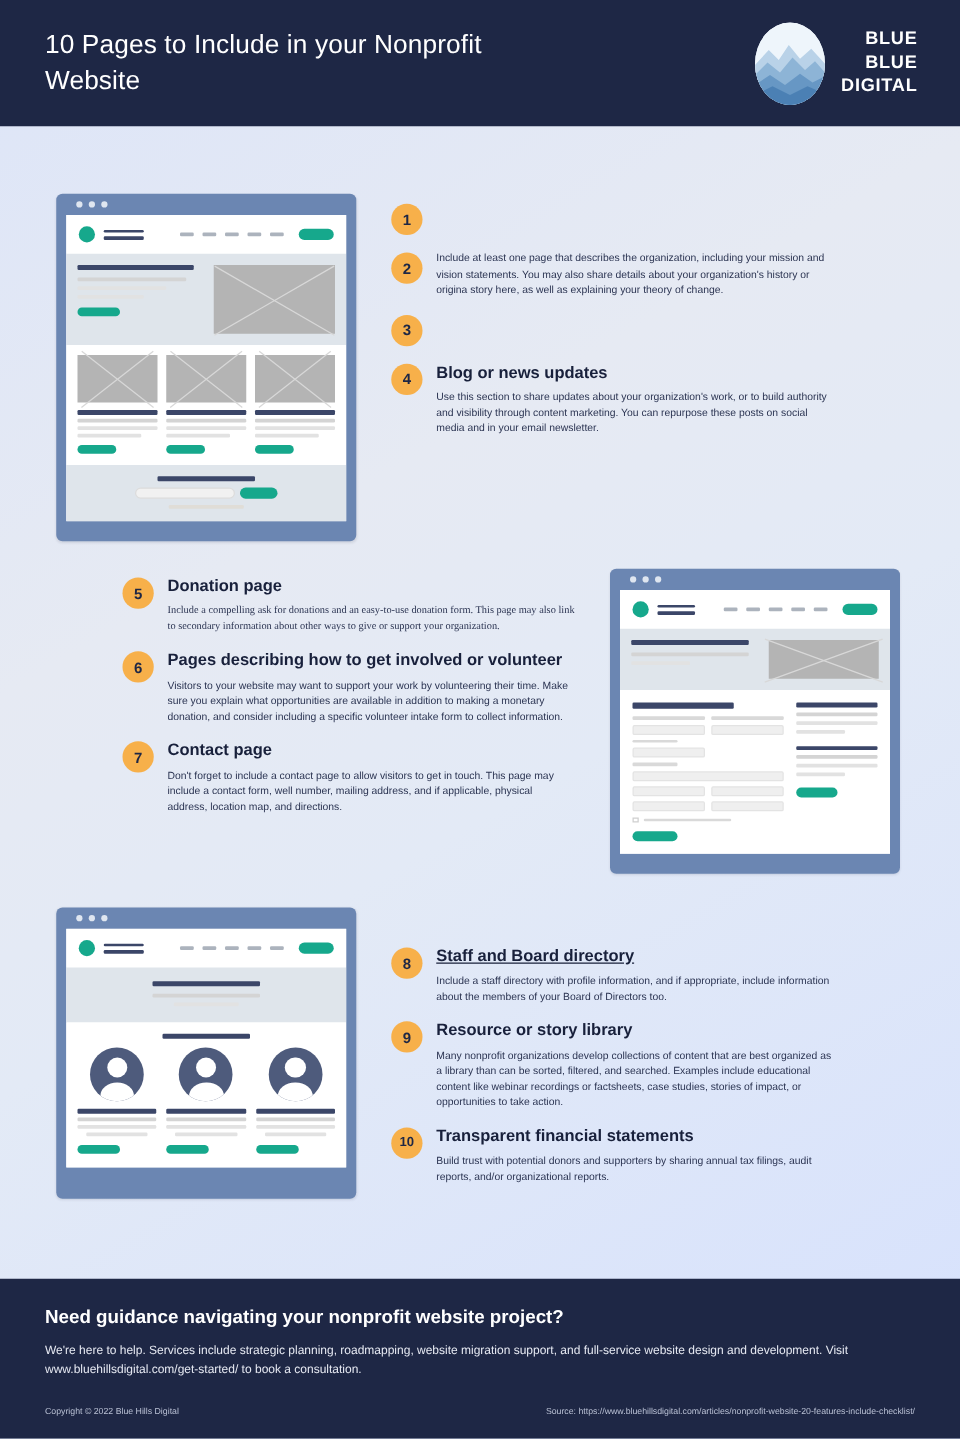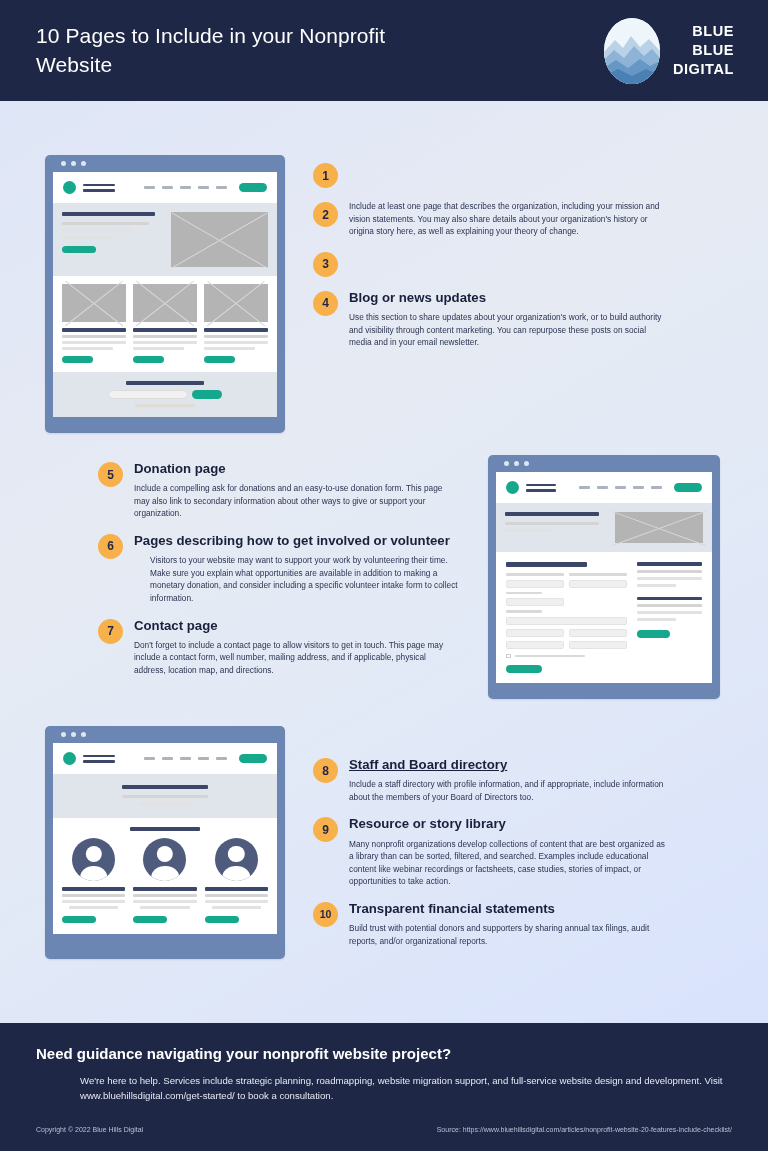--- a/index.html
+++ b/index.html
@@ -129,21 +129,21 @@
   .avatar .shoulders { position: absolute; left: 50%; bottom: -18%; transform: translateX(-50%);
                        width: 64%; height: 52%; border-radius: 50% 50% 0 0; background: #fff; }
   .col-full { width: 100%; }
 
   
   .footer {
     position: absolute; left: 0; bottom: 0; width: 768px; height: 128px;
     background: #1e2745; padding: 22px 36px 0 36px;
   }
   .footer-title { color: #fff; font-size: 15px; font-weight: 700; margin-bottom: 11px; }
-  .footer-text { color: #e6e9f2; font-size: 9.6px; line-height: 1.6; max-width: 690px; margin-left: 44px; }
+  .footer-text { color: #e6e9f2; font-size: 9.6px; line-height: 1.6; max-width: 690px; }
   .footer-meta { position: absolute; left: 36px; right: 36px; bottom: 18px;
                  display: flex; justify-content: space-between; align-items: center; }
   .footer-copy { color: #b9c0d4; font-size: 7px; }
   .footer-src { color: #b9c0d4; font-size: 7px; }
 </style>
 </head>
 <body>
 
 <div class="header">
   <div class="header-title">10 Pages to Include in your Nonprofit Website</div>
@@ -263,28 +263,28 @@
       </div>
     </div>
   </div>
 
   <div class="row" style="left:98px; top:355px;">
     <div class="items" style="width:362px; padding-top:4px;">
       <div class="item">
         <span class="badge">5</span>
         <span class="item-body">
           <span class="item-title" style="display:block;">Donation page</span>
-          <span class="item-desc" style="display:block;">Include a compelling ask for donations and an easy-to-use donation form. This page may also link to secondary information about other ways to give or support your organization.</span>
+          <span class="item-desc" style="display:block;font-family:Liberation Serif, serif;">Include a compelling ask for donations and an easy-to-use donation form. This page may also link to secondary information about other ways to give or support your organization.</span>
         </span>
       </div>
       <div class="item">
         <span class="badge">6</span>
         <span class="item-body">
           <span class="item-title" style="display:block;">Pages describing how to get involved or volunteer</span>
-          <span class="item-desc" style="display:block;margin-left:16px;">Visitors to your website may want to support your work by volunteering their time. Make sure you explain what opportunities are available in addition to making a monetary donation, and consider including a specific volunteer intake form to collect information.</span>
+          <span class="item-desc" style="display:block;">Visitors to your website may want to support your work by volunteering their time. Make sure you explain what opportunities are available in addition to making a monetary donation, and consider including a specific volunteer intake form to collect information.</span>
         </span>
       </div>
       <div class="item">
         <span class="badge">7</span>
         <span class="item-body">
           <span class="item-title" style="display:block;">Contact page</span>
           <span class="item-desc" style="display:block;">Don't forget to include a contact page to allow visitors to get in touch. This page may include a contact form, well number, mailing address, and if applicable, physical address, location map, and directions.</span>
         </span>
       </div>
     </div>

